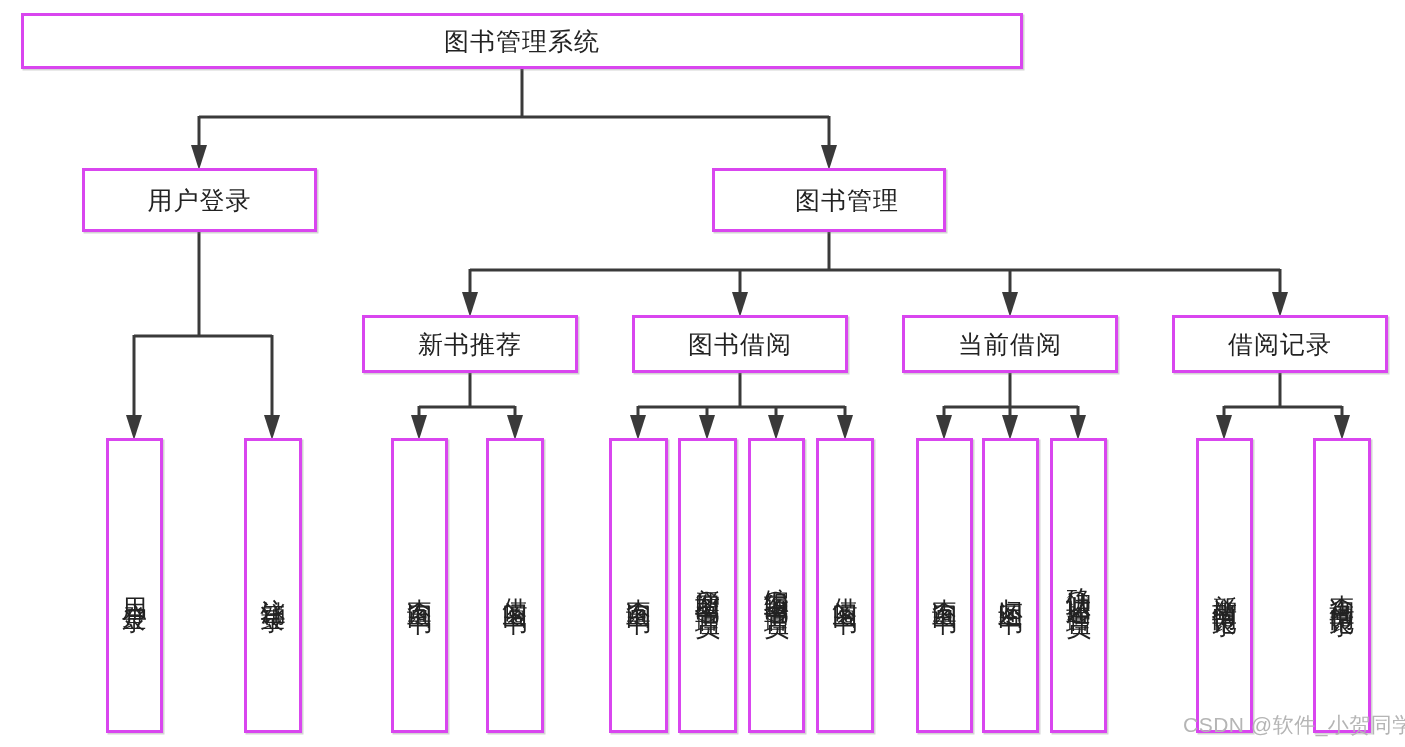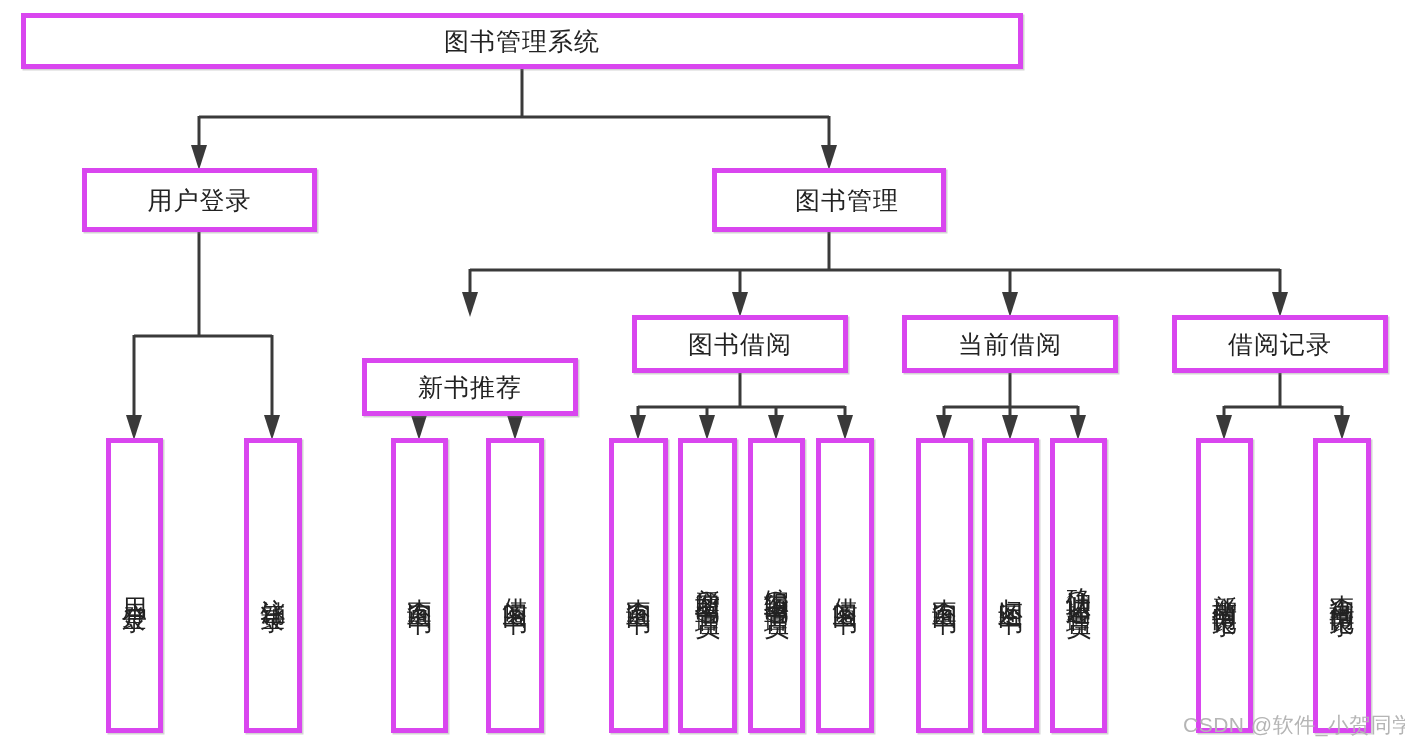--- a/index.html
+++ b/index.html
@@ -10,21 +10,21 @@
     position: relative;
     overflow: hidden;
   }
   .canvas { position: absolute; inset: 0; width: 1405px; height: 747px; }
   svg.connectors { position: absolute; left: 0; top: 0; }
 
   .box {
     position: absolute;
     box-sizing: border-box;
     background: #ffffff;
-    border: 5px solid #d946ef;
+    border: 3px solid #d946ef;
     box-shadow: 1.5px 1.5px 0 rgba(130,130,130,0.35);
     display: flex;
     align-items: center;
     justify-content: center;
     color: #222222;
     font-weight: 500;
   }
   .branch { font-size: 25px; letter-spacing: 1px; white-space: nowrap; }
   .root-box { left: 21px; top: 13px; width: 1002px; height: 56px; }
   .lvl2 { top: 168px; height: 64px; }
@@ -115,21 +115,21 @@
       <polygon points="1216,415 1232,415 1224,440"></polygon>
       <polygon points="1334,415 1350,415 1342,440"></polygon>
     </g>
   </svg>
 
   <div class="box branch root-box">图书管理系统</div>
 
   <div class="box branch lvl2" style="left:82px; width:235px;">用户登录</div>
   <div class="box branch lvl2" style="left:712px; width:234px;padding-left:36px;">图书管理</div>
 
-  <div class="box branch lvl3" style="left:362px; width:216px;margin-top:43px;">新书推荐</div>
+  <div class="box branch lvl3" style="left:362px; width:216px;">新书推荐</div>
   <div class="box branch lvl3" style="left:632px; width:216px;">图书借阅</div>
   <div class="box branch lvl3" style="left:1172px; width:216px;">借阅记录</div>
   <div class="box branch lvl3" style="left:902px; width:216px;">当前借阅</div>
 
   <div class="box leaf" style="left:106px; width:57px;">用户登录</div>
   <div class="box leaf" style="left:244px; width:58px;">注销登录</div>
 
   <div class="box leaf" style="left:391px; width:57px;">查询图书</div>
   <div class="box leaf" style="left:486px; width:58px;">借阅图书</div>
 

